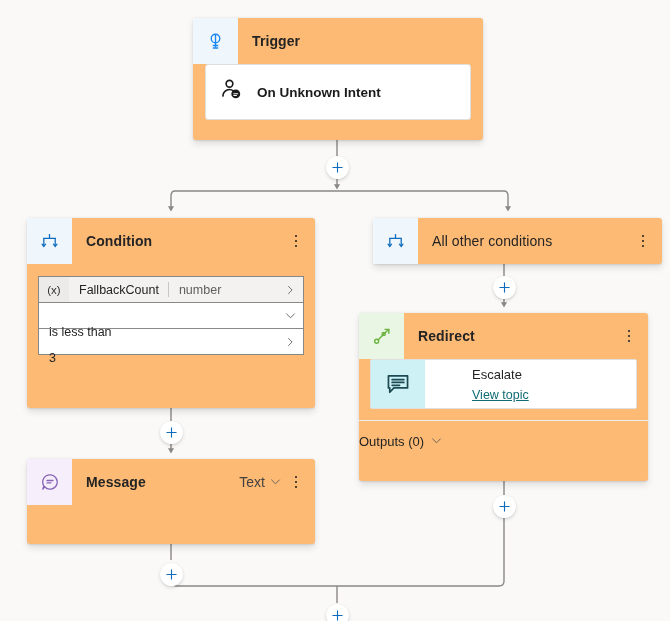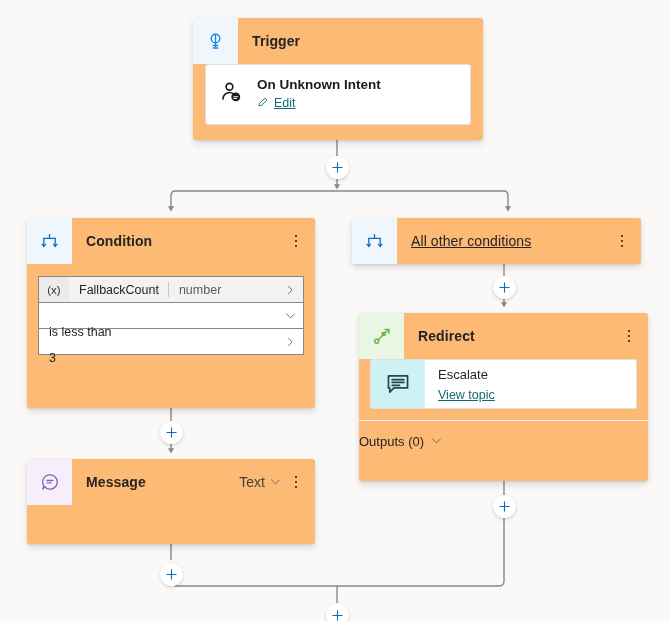--- a/index.html
+++ b/index.html
@@ -152,42 +152,42 @@
   .cond-wrap { padding: 12px 11px 0 11px; }
   .newcond {
     display: flex; align-items: center; gap: 11px;
     padding: 11px 0 0 14px;
     font-size: 13px;
     color: #242424;
     cursor: pointer;
   }
 
   
-  #node-allother { left: 352px; top: 218px; width: 289px; height: 46px; text-decoration: underline; }
+  #node-allother { left: 373px; top: 218px; width: 289px; height: 46px; }
 
   
   #node-redirect { left: 359px; top: 313px; width: 289px; height: 168px; }
   .redirect-body { padding: 0 11px 11px 11px; }
   .esc-card {
     border: 1px solid #e1dfdd;
     border-radius: 2px;
     display: flex;
     align-items: stretch;
     background: #fff;
     height: 48px;
     overflow: hidden;
   }
   .esc-icon {
     width: 54px; flex: 0 0 54px;
     background: #cdf1f4;
     display: flex; align-items: center; justify-content: center;
   }
   .esc-txt {
     display: flex; flex-direction: column; justify-content: center;
-    padding-left: 13px; gap: 6px;
+    padding-left: 13px; gap: 6px; margin-left: 34px;
   }
   .esc-title { font-size: 13px; color: #242424; }
   .outputs-bar {
     border-top: 1px solid #f0eeec;
     height: 41px;
     display: flex; align-items: center;
     gap: 7px;
     font-size: 13px;
     color: #242424;
     cursor: pointer;
@@ -265,28 +265,20 @@
         <div>
           <svg width="26" height="26" viewBox="0 0 24 24" fill="none" stroke="#1b1b1b" stroke-width="1.5">
             <circle cx="10.6" cy="6.2" r="3.1"></circle>
             <path d="M4.6 17.6 a6 6 0 0 1 9.6 -4.8" stroke-linecap="round"></path>
             <circle cx="16.4" cy="15.6" r="4.1" fill="#1b1b1b" stroke="none"></circle>
             <path d="M14.6 15.4 h3.6 M14.6 17 h2.4" stroke="#ffffff" stroke-width="1" stroke-linecap="round"></path>
           </svg>
         </div>
         <div class="inner-text">
           <div class="inner-title">On Unknown Intent</div>
-          <div class="edit-row">
-            <span>
-              <svg width="12" height="12" viewBox="0 0 24 24" fill="none" stroke="#116b74" stroke-width="1.9">
-                <path d="M4 19.5 L4.6 15.6 L16 4.2 L19.8 8 L8.4 19.4 Z"></path>
-              </svg>
-            </span>
-            <span class="link link-teal">Edit</span>
-          </div>
         </div>
       </div>
     </div>
   </div>
 
   <div class="node" id="node-condition">
     <div class="node-head">
       <div class="node-icon icon-blue">
         <svg width="19" height="19" viewBox="0 0 24 24" fill="none" stroke="#0f6cbd" stroke-width="1.6" stroke-linecap="round">
           <path d="M12 3.2 L12 8"></path>

